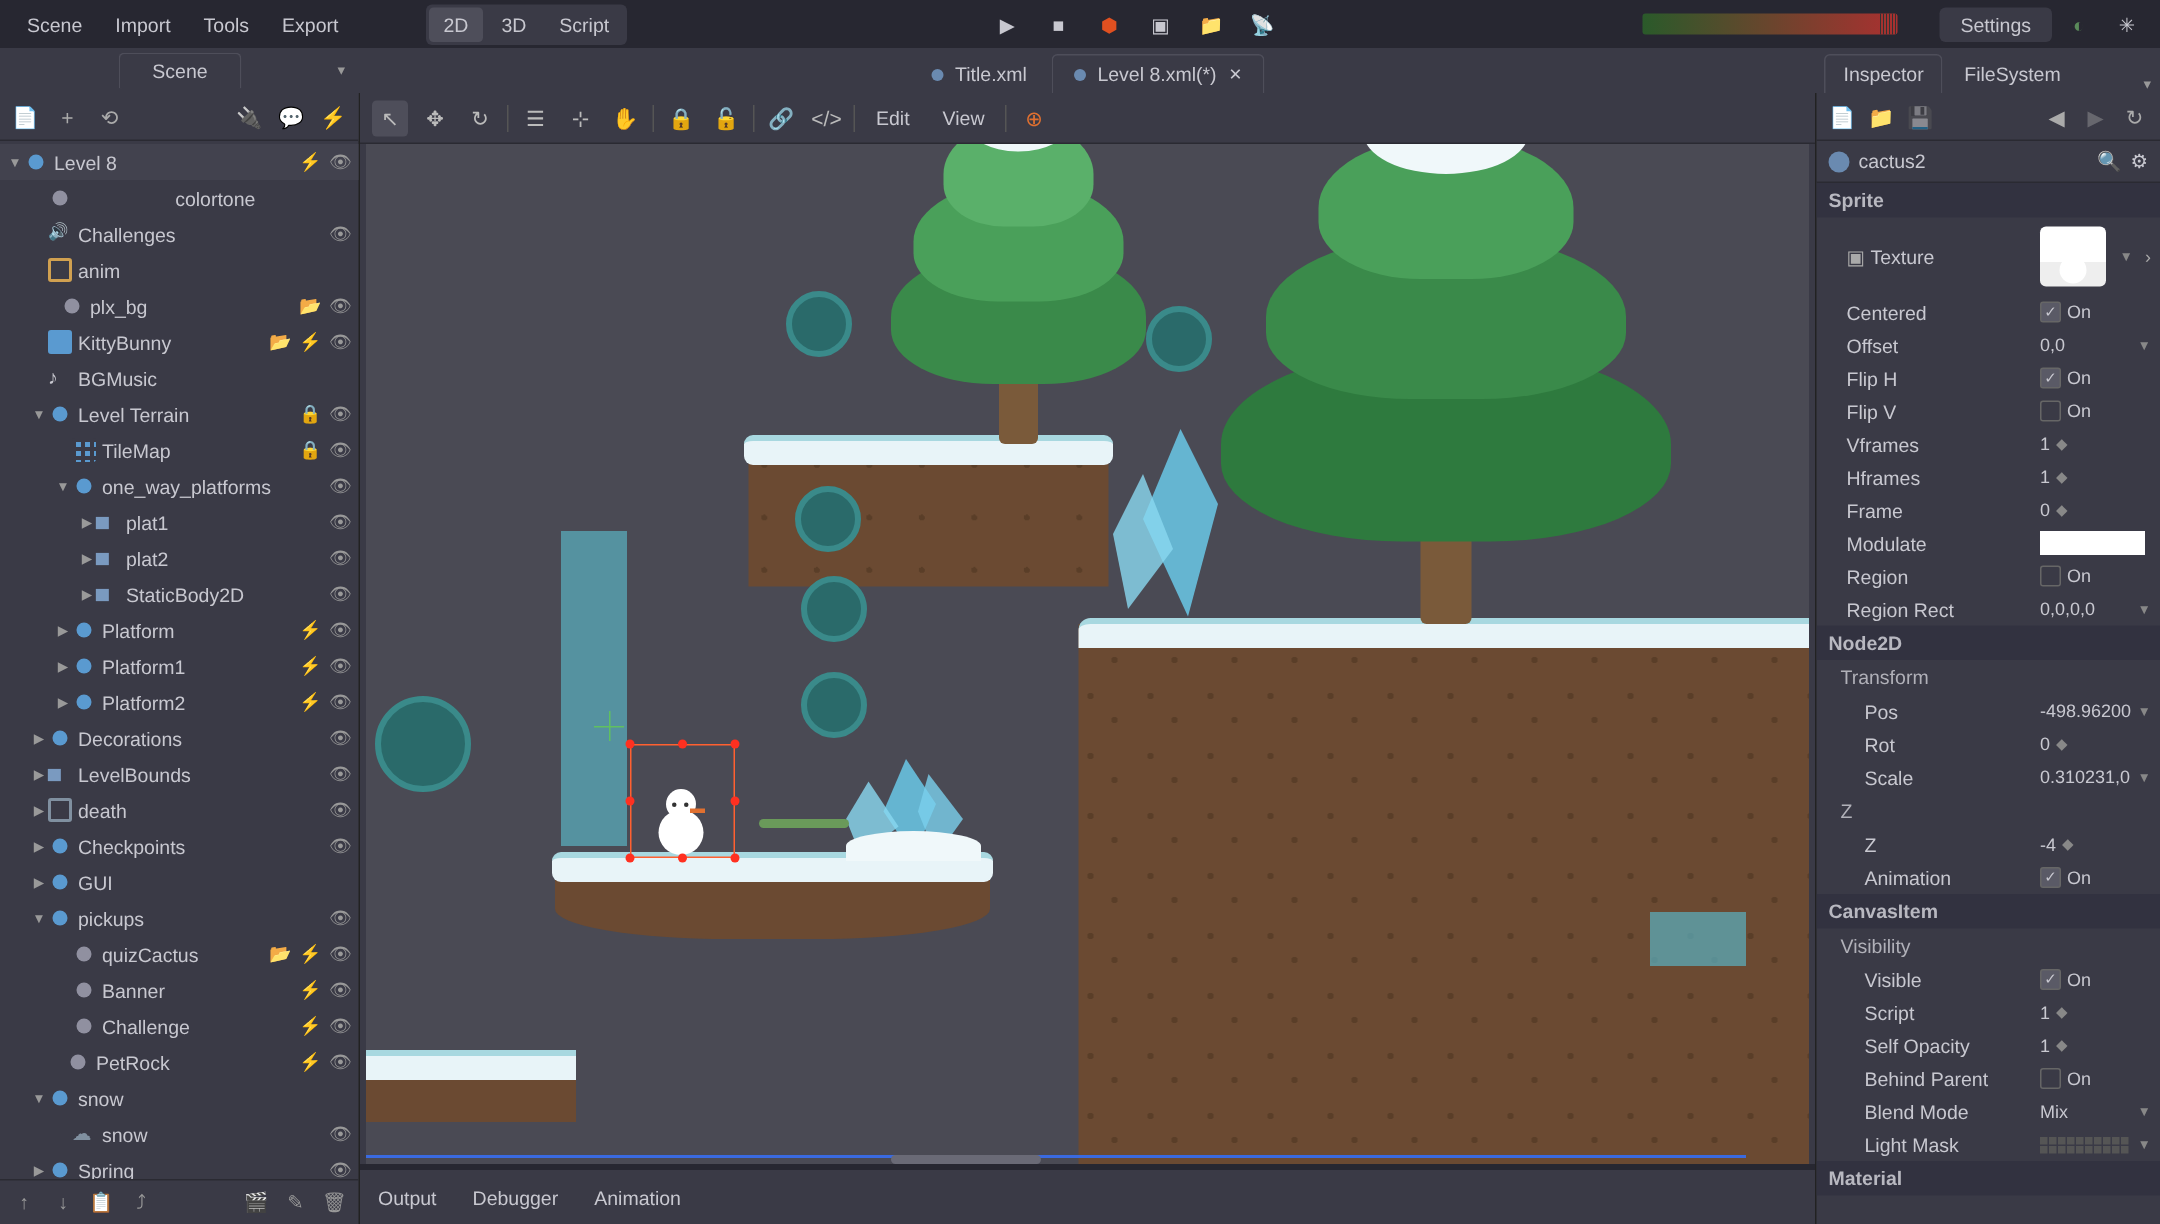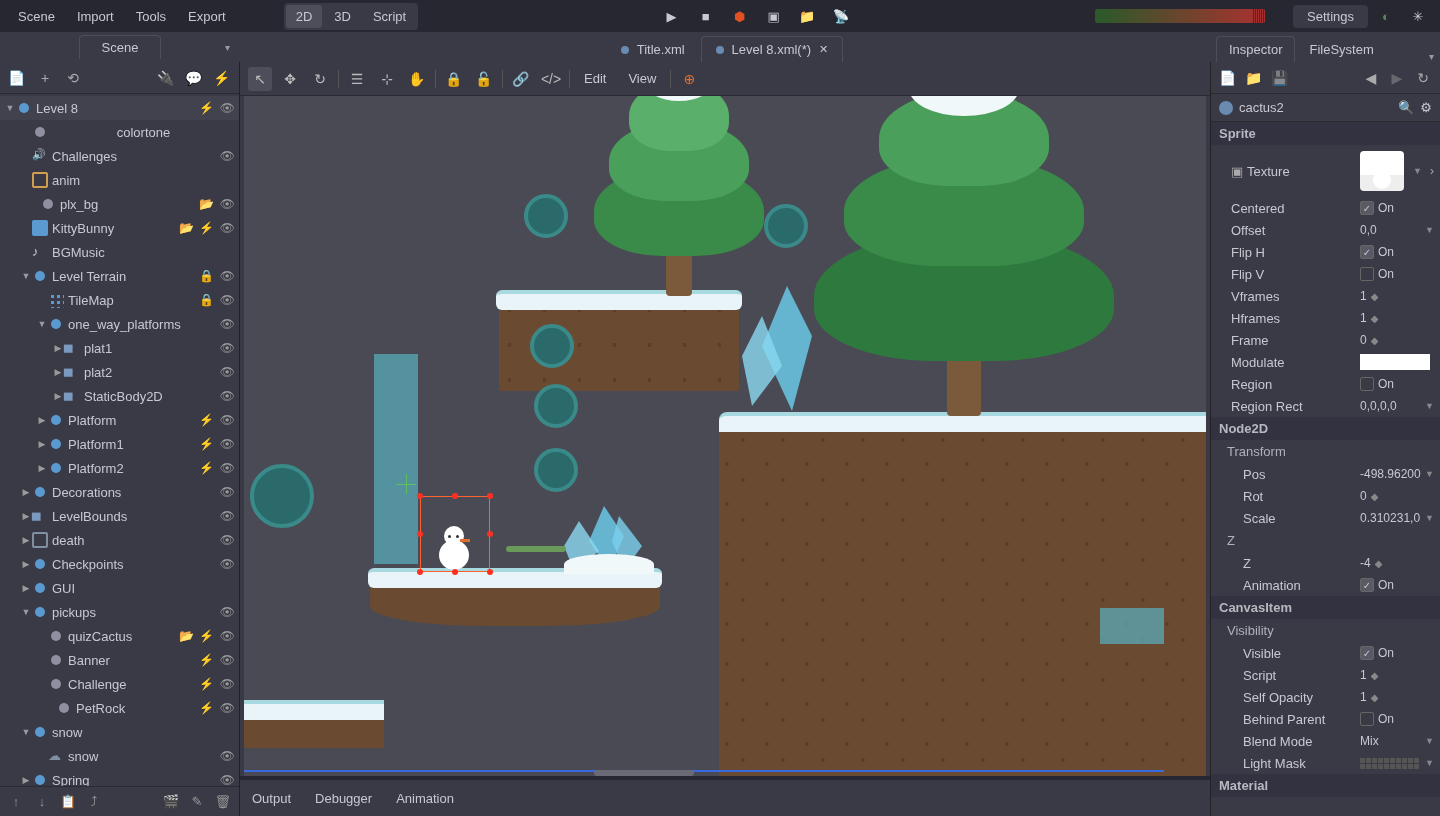--- a/index.html
+++ b/index.html
@@ -368,21 +368,21 @@
         </div>
         <div class="tree-row" style="padding-left: 36px;">
           <span class="expand"></span>
           <span class="ni-gray"></span>
           <span class="label">Challenge</span>
           <span class="icons">
             <span class="ic">⚡</span>
             <span class="ic">👁</span>
           </span>
         </div>
-        <div class="tree-row" style="padding-left: 44px;">
+        <div class="tree-row" style="padding-left: 32px;">
           <span class="expand"></span>
           <span class="ni-gray"></span>
           <span class="label">PetRock</span>
           <span class="icons">
             <span class="ic">⚡</span>
             <span class="ic">👁</span>
           </span>
         </div>
         <div class="tree-row" style="padding-left: 20px;">
           <span class="expand">▼</span>

